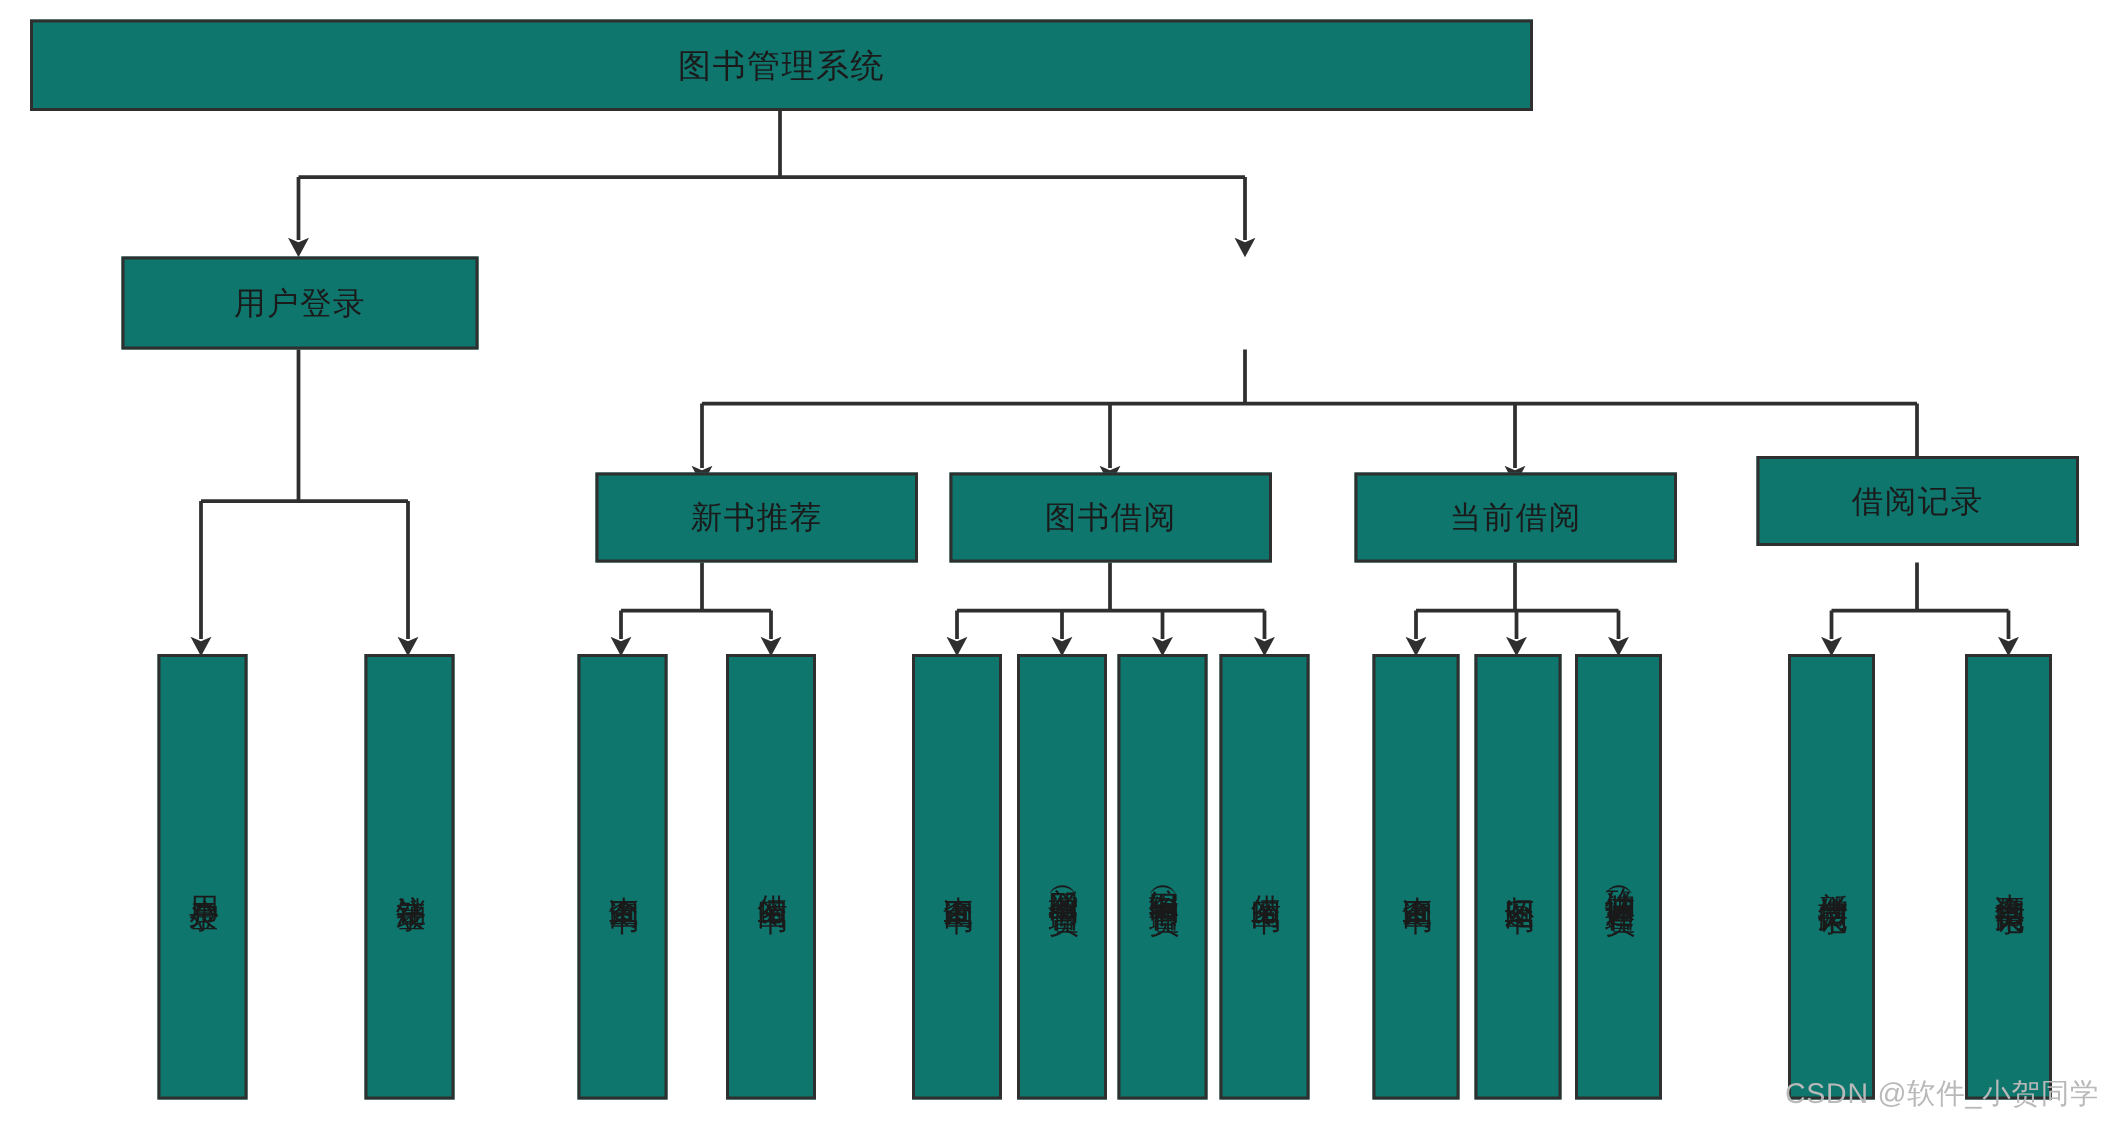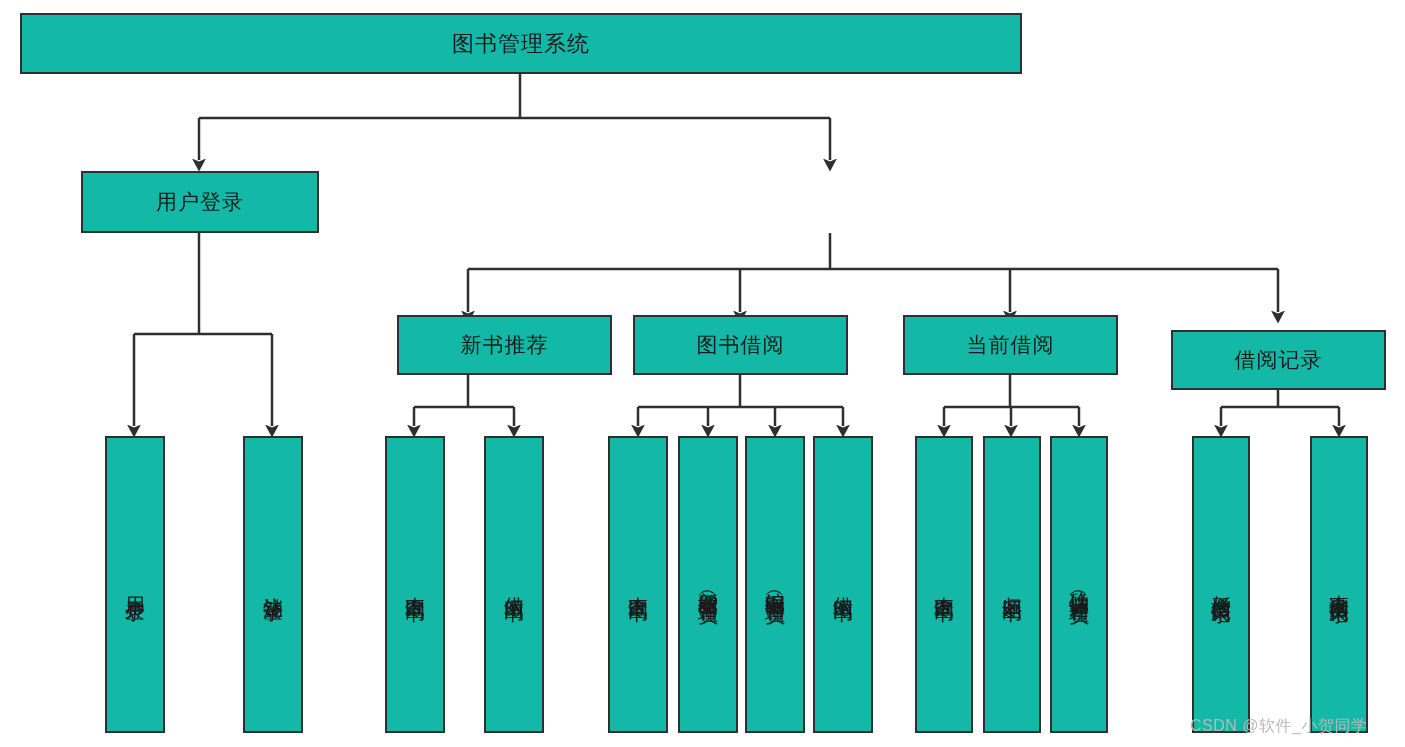--- a/index.html
+++ b/index.html
@@ -14,21 +14,21 @@
     position: relative;
     width: 1405px;
     height: 747px;
     background: #ffffff;
     overflow: hidden;
   }
   .node {
     position: absolute;
     box-sizing: border-box;
     border: 2.5px solid #2f2f2f;
-    background: #14b8a6;
+    background: #0f766e;
     display: flex;
     align-items: center;
     justify-content: center;
     color: #1a1a1a;
   }
   .node.horiz {
     font-size: 21px;
     letter-spacing: 1px;
   }
   .node.vert {
@@ -59,21 +59,21 @@
   .lk {
     stroke: #2f2f2f;
     stroke-width: 2.5;
     fill: none;
   }
   .arrowhead {
     fill: #2f2f2f;
   }
   .watermark {
     position: absolute;
-    font-size: 16px;
+    font-size: 19px;
     color: #b9b9b9;
     white-space: nowrap;
     letter-spacing: 0.5px;
   }
 </style>
 </head>
 <body>
 
 <div id="canvas">
 
@@ -125,21 +125,21 @@
     <path class="lk" d="M 1339,407 L 1339,426" marker-end="url(#ah)"></path>
   </svg>
 
   <div class="node horiz root" style="left:20px; top:13px; width:1002px; height:61px;">图书管理系统</div>
 
   <div class="node horiz" style="left:81px; top:171px; width:238px; height:62px;">用户登录</div>
 
   <div class="node horiz" style="left:361px; top:315px; width:215px; height:60px;margin-left:36px;">新书推荐</div>
   <div class="node horiz" style="left:903px; top:315px; width:215px; height:60px;">当前借阅</div>
   <div class="node horiz" style="left:633px; top:315px; width:215px; height:60px;">图书借阅</div>
-  <div class="node horiz" style="left:1171px; top:330px; width:215px; height:60px;">借阅记录</div>
+  <div class="node horiz" style="left:1171px; top:304px; width:215px; height:60px;">借阅记录</div>
 
   <div class="node vert" style="left:105px; top:436px; width:60px; height:297px;">
     <span>用户登录</span>
   </div>
   <div class="node vert" style="left:243px; top:436px; width:60px; height:297px;">
     <span>注销登录</span>
   </div>
 
   <div class="node vert" style="left:385px; top:436px; width:60px; height:297px;">
     <span>查询图书</span>

